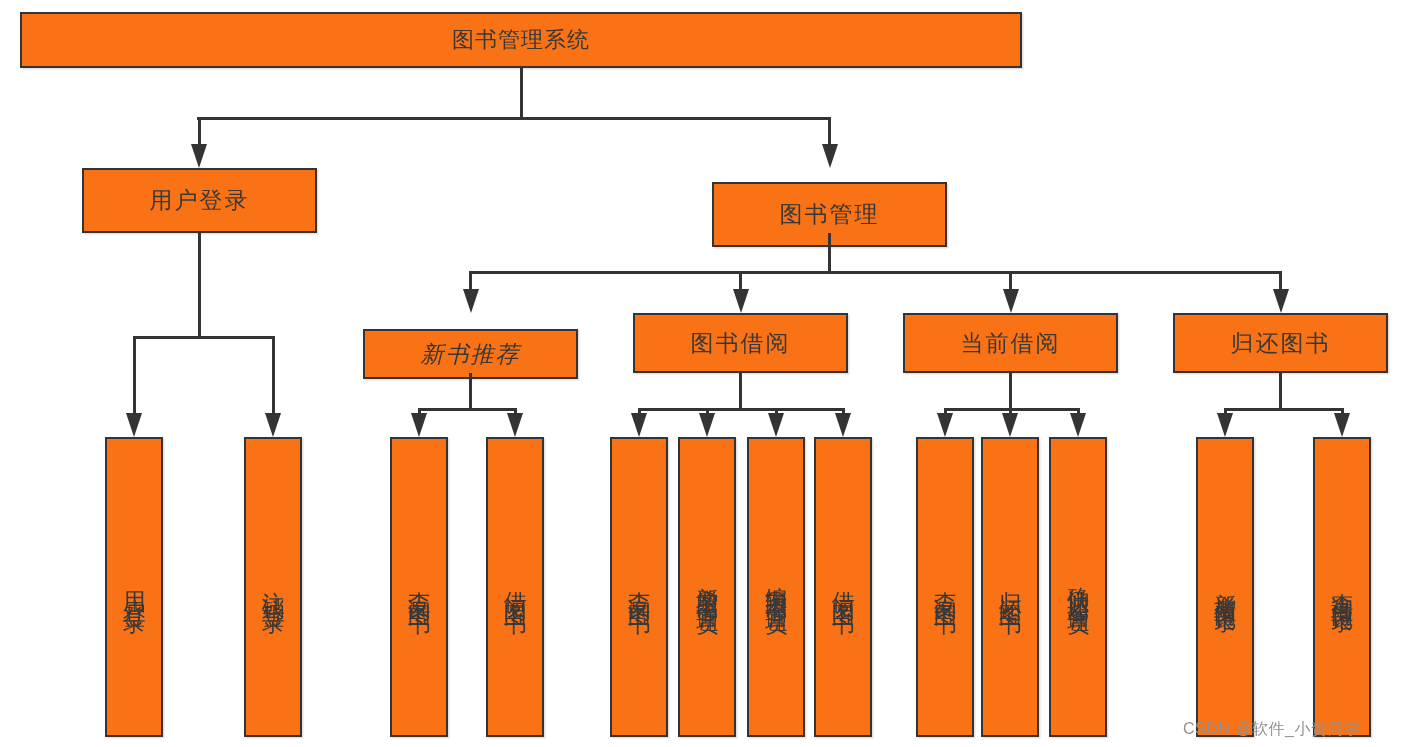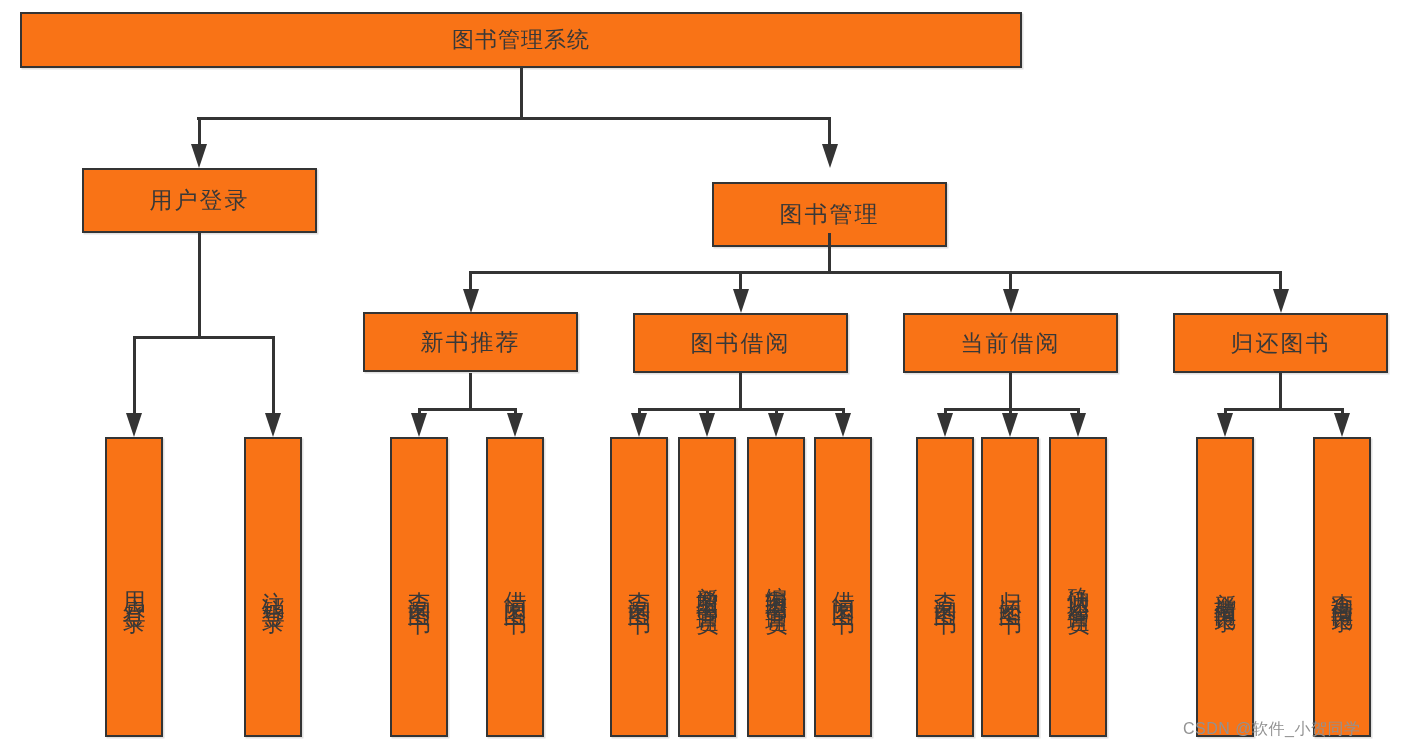--- a/index.html
+++ b/index.html
@@ -76,21 +76,21 @@
   <div class="hl" style="left:469px; top:271px; width:813px;"></div>
   <div class="vl" style="left:469px; top:271px; height:20px;"></div>
   <div class="arr" style="left:462.5px; top:289px;"></div>
   <div class="vl" style="left:739px; top:271px; height:20px;"></div>
   <div class="arr" style="left:732.5px; top:289px;"></div>
   <div class="vl" style="left:1009px; top:271px; height:20px;"></div>
   <div class="arr" style="left:1002.5px; top:289px;"></div>
   <div class="vl" style="left:1279px; top:271px; height:20px;"></div>
   <div class="arr" style="left:1272.5px; top:289px;"></div>
 
-  <div class="hbox" style="left:363px; top:312px; width:215px; height:60px;">
+  <div class="hbox" style="left:363px; top:329px; width:215px; height:50px;font-style:italic;">
     <span>新书推荐</span>
   </div>
   <div class="hbox" style="left:633px; top:313px; width:215px; height:60px;">
     <span>图书借阅</span>
   </div>
   <div class="hbox" style="left:903px; top:313px; width:215px; height:60px;">
     <span>当前借阅</span>
   </div>
   <div class="hbox" style="left:1173px; top:313px; width:215px; height:60px;">
     <span>归还图书</span>

